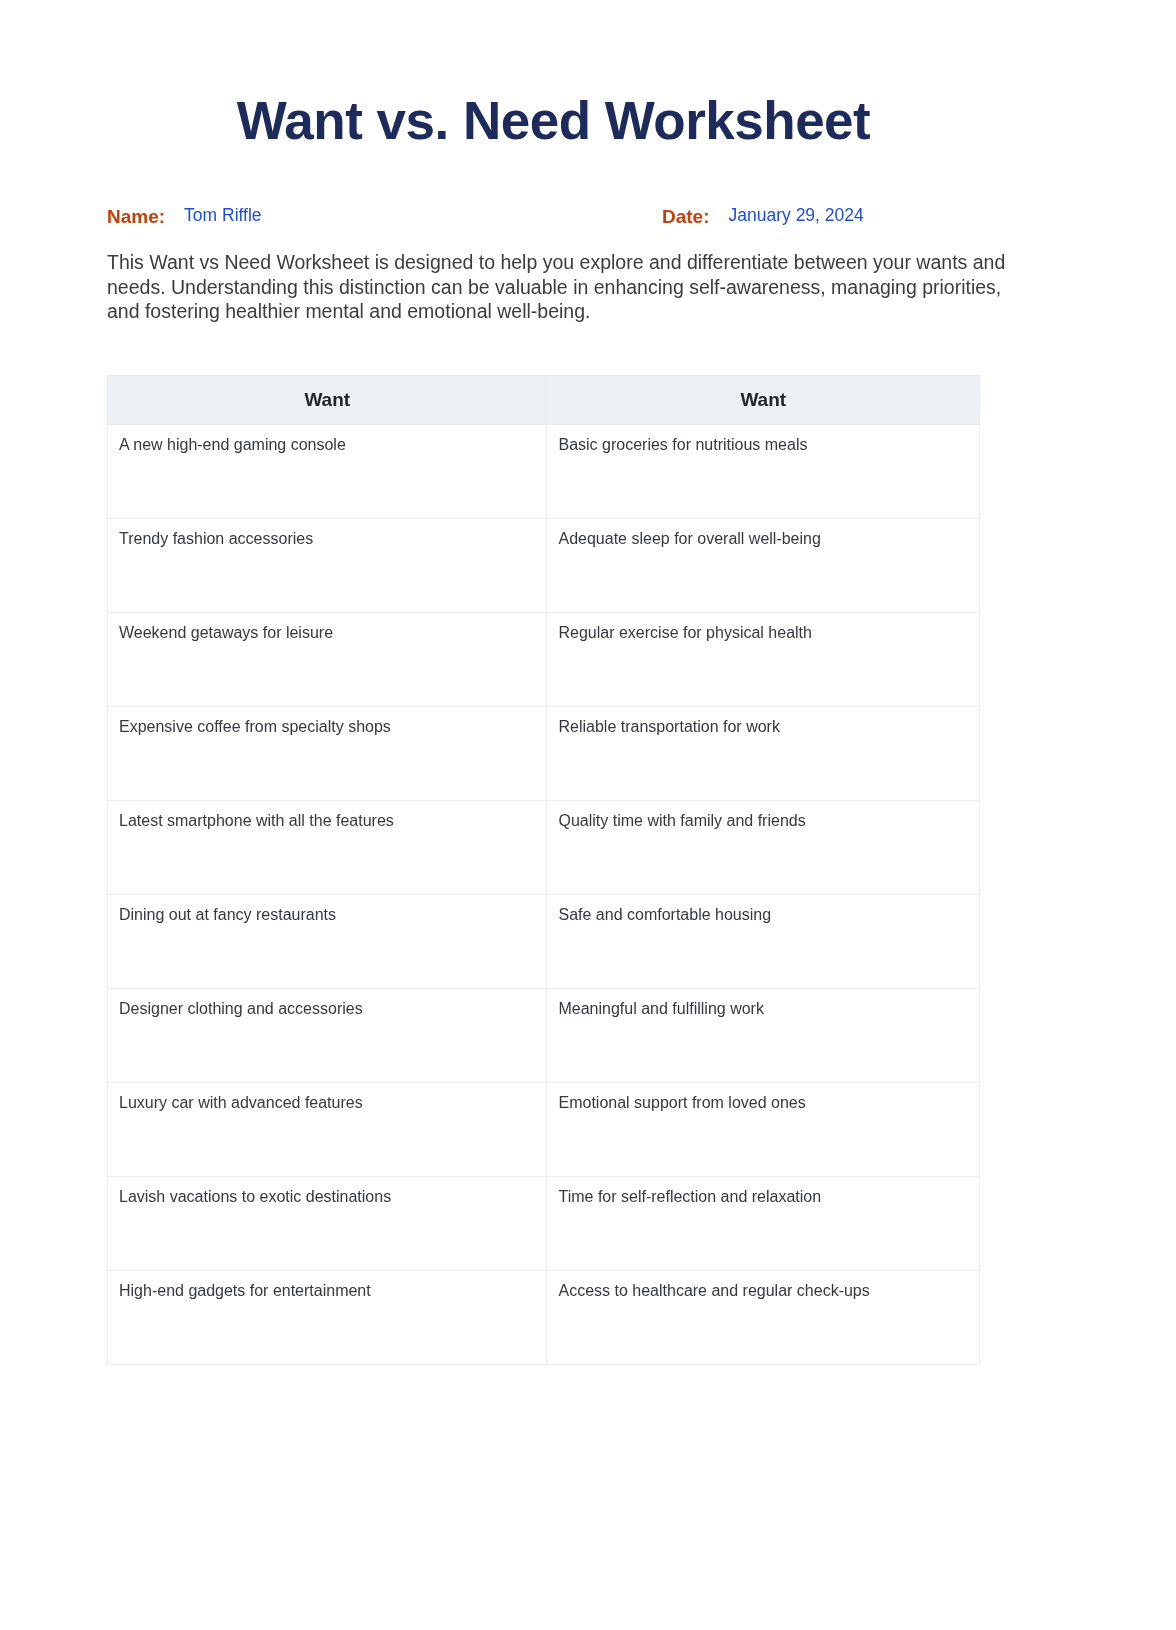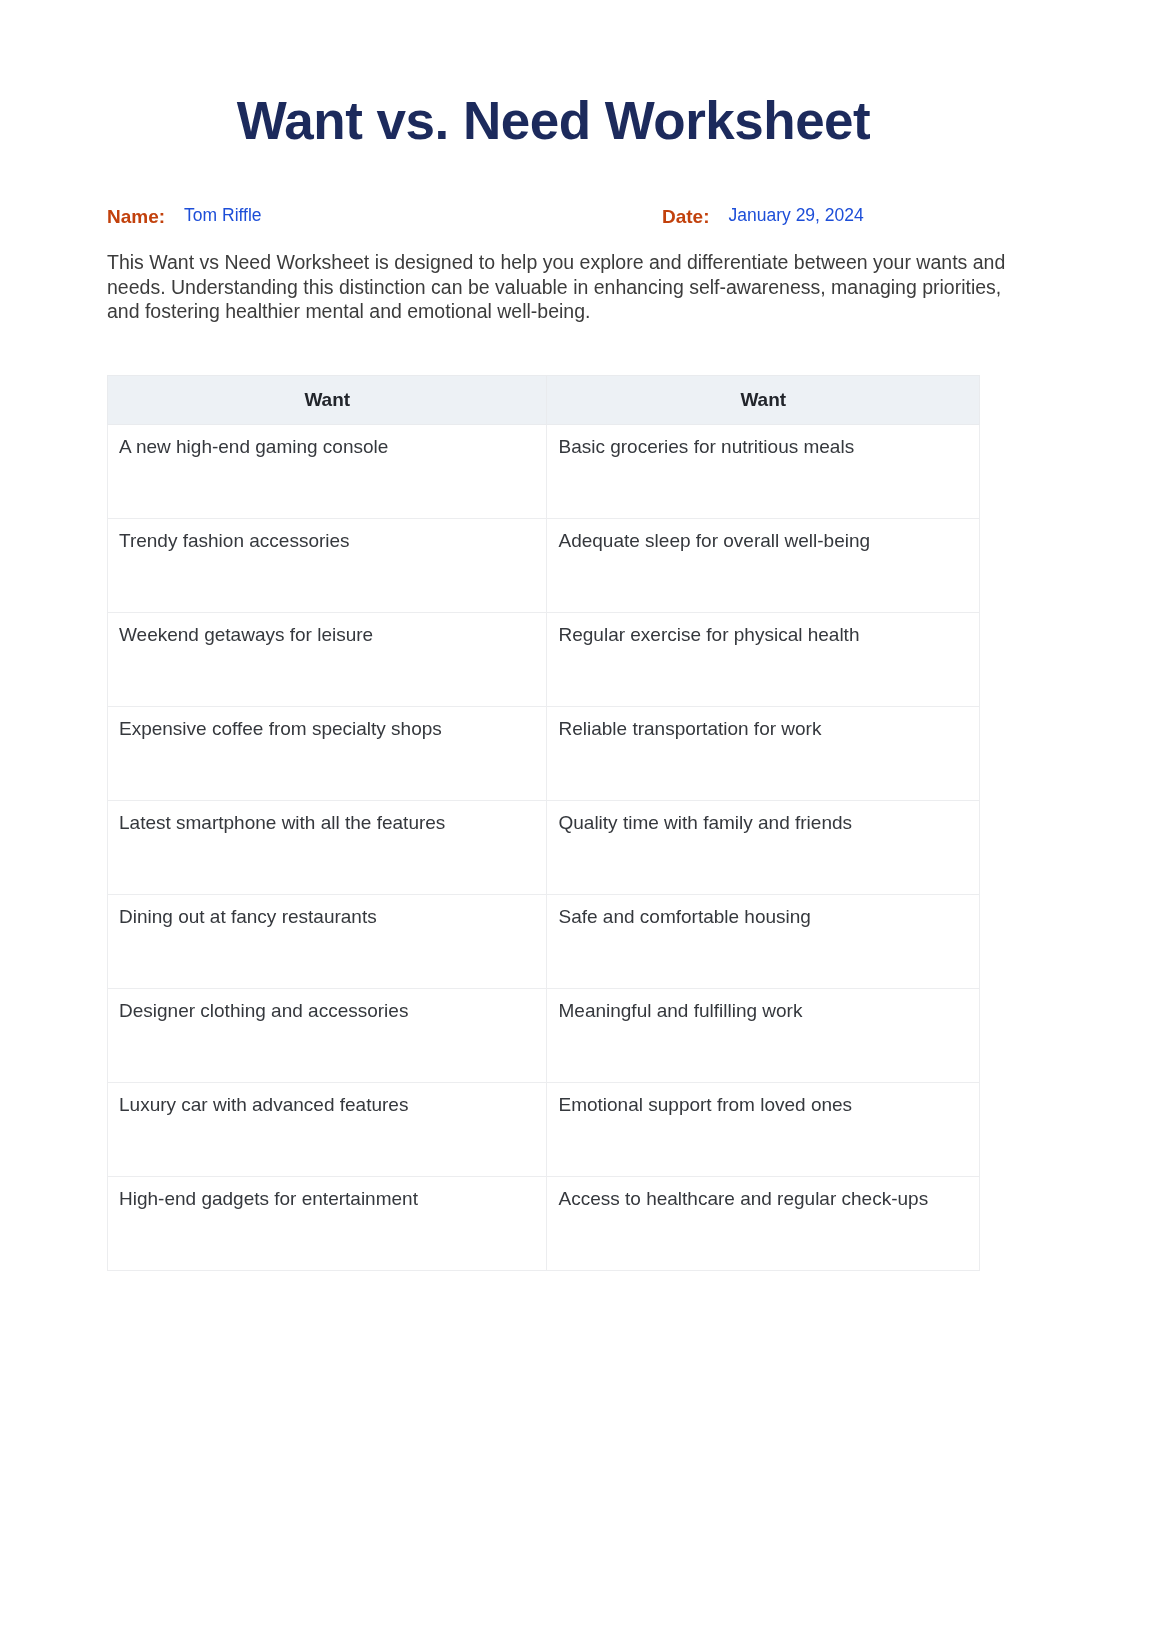--- a/index.html
+++ b/index.html
@@ -81,21 +81,21 @@
     color: #22252b;
     text-align: center;
     vertical-align: middle;
     border: 1px solid #e9ebee;
     padding: 0;
   }
   .wn-table td {
     height: 74px;
     vertical-align: top;
     padding: 11px 10px 8px 11px;
-    font-size: 19px;
+    font-size: 16px;
     color: #35383d;
     border: 1px solid #ecedef;
     background: #ffffff;
   }
   .wn-table col.want-col { width: 50.4%; }
   .wn-table col.need-col { width: 49.6%; }
 </style>
 </head>
 <body>
 
@@ -154,19 +154,23 @@
       </tr>
       <tr>
         <td>Designer clothing and accessories</td>
         <td>Meaningful and fulfilling work</td>
       </tr>
       <tr>
         <td>Luxury car with advanced features</td>
         <td>Emotional support from loved ones</td>
       </tr>
       <tr>
+        <td>Lavish vacations to exotic destinations</td>
+        <td>Time for self-reflection and relaxation</td>
+      </tr>
+      <tr>
         <td>High-end gadgets for entertainment</td>
         <td>Access to healthcare and regular check-ups</td>
       </tr>
     </tbody>
   </table>
 
 </div>
 
 </body></html>

